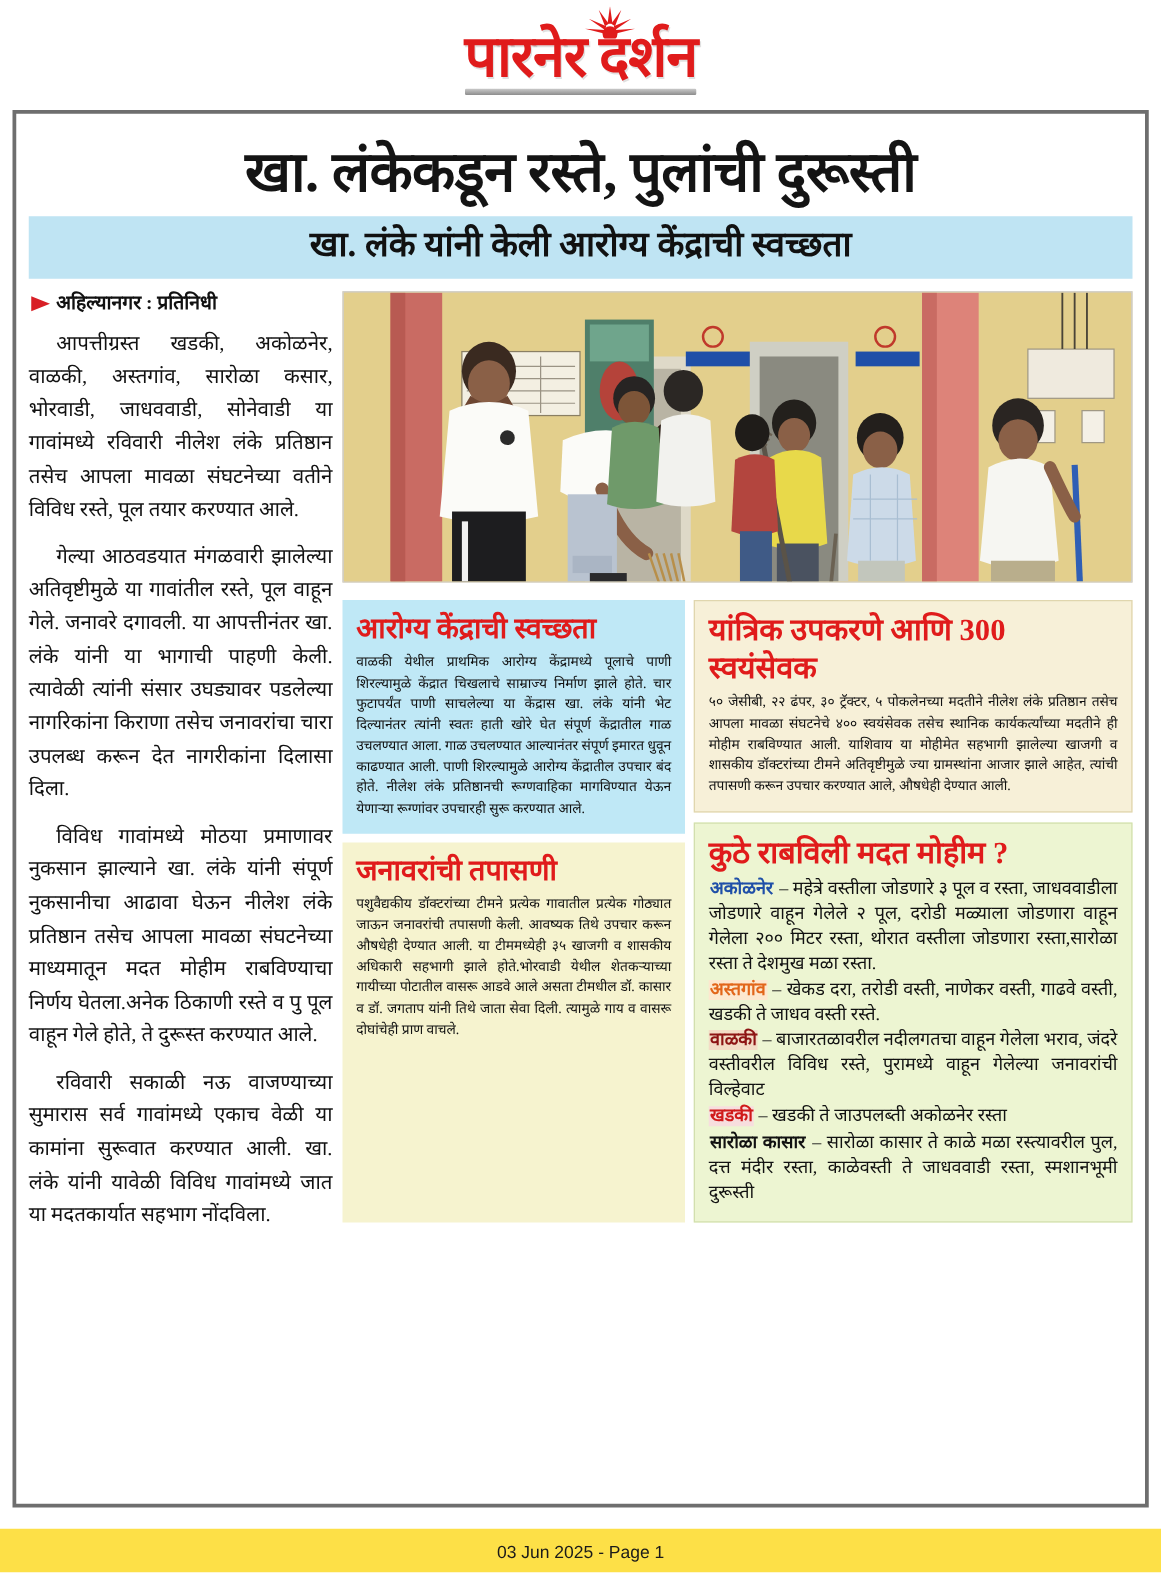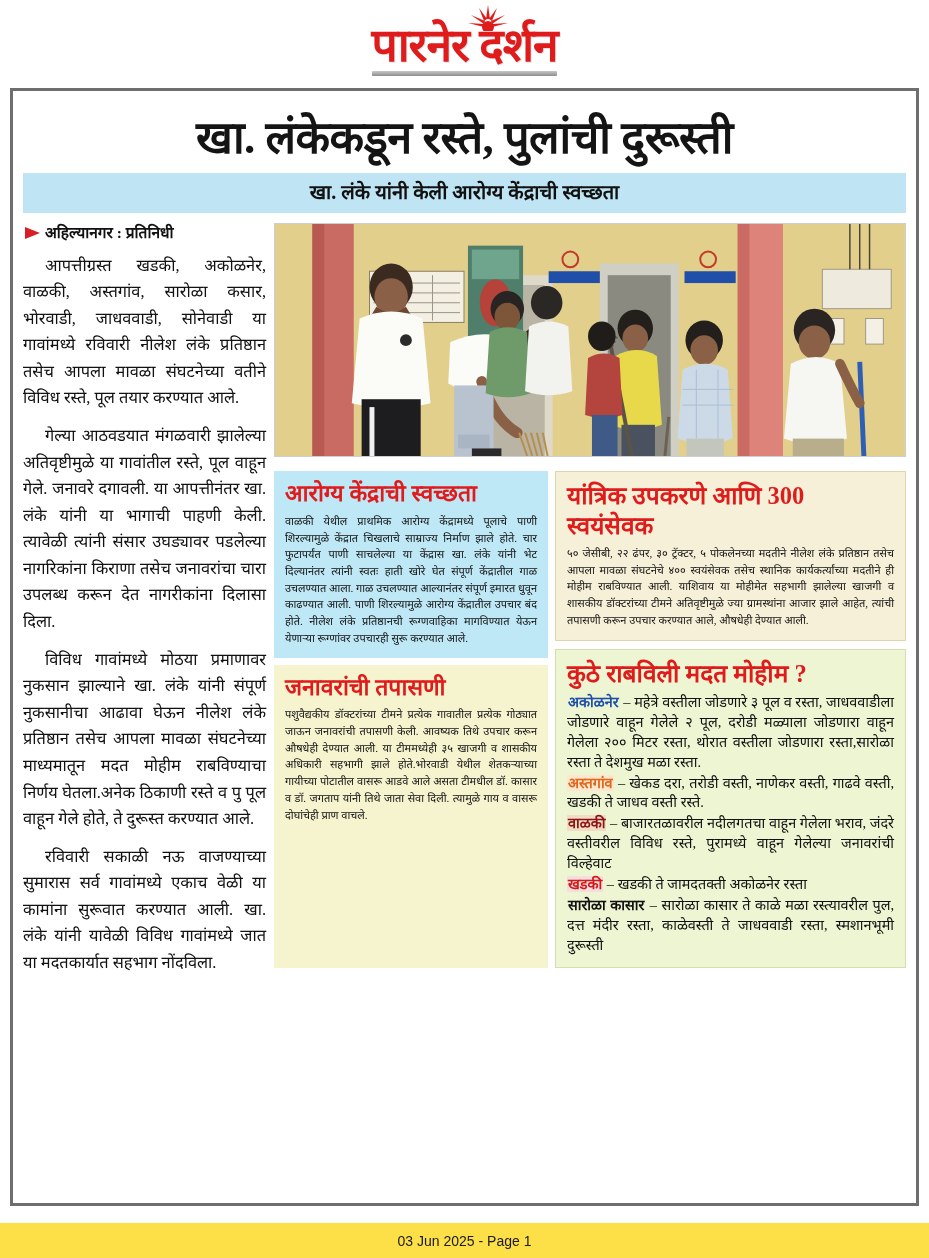--- a/index.html
+++ b/index.html
@@ -82,21 +82,21 @@
   }
   .subhead-bar {
     background: #bfe4f3;
     padding: 8px 6px 9px 6px;
     text-align: center;
     margin-bottom: 10px;
   }
   .subhead {
     font-family: "Liberation Serif", "DejaVu Serif", serif;
     font-weight: bold;
-    font-size: 20px;
+    font-size: 28px;
     color: #111111;
     line-height: 1.15;
   }
 
   
   .content {
     display: flex;
     gap: 8px;
     height: 745px;
   }
@@ -440,21 +440,21 @@
                 <div class="village-item">
                   <span class="village-name vn-orange">अस्तगांव</span>
                   <span>– खेकड दरा, तरोडी वस्ती, नाणेकर वस्ती, गाढवे वस्ती, खडकी ते जाधव वस्ती रस्ते.</span>
                 </div>
                 <div class="village-item">
                   <span class="village-name vn-darkred">वाळकी</span>
                   <span>– बाजारतळावरील नदीलगतचा वाहून गेलेला भराव, जंदरे वस्तीवरील विविध रस्ते, पुरामध्ये वाहून गेलेल्या जनावरांची विल्हेवाट</span>
                 </div>
                 <div class="village-item">
                   <span class="village-name vn-red">खडकी</span>
-                  <span>– खडकी ते जामदतक्ती अकोळनेर रस्ता</span>
+                  <span>– खडकी ते जाउपलब्ती अकोळनेर रस्ता</span>
                 </div>
                 <div class="village-item">
                   <span class="village-name vn-plain">सारोळा कासार</span>
                   <span>– सारोळा कासार ते काळे मळा रस्त्यावरील पुल, दत्त मंदीर रस्ता, काळेवस्ती ते जाधववाडी रस्ता, स्मशानभूमी दुरूस्ती</span>
                 </div>
               </div>
             </div>
           </div>
 
         </div>

